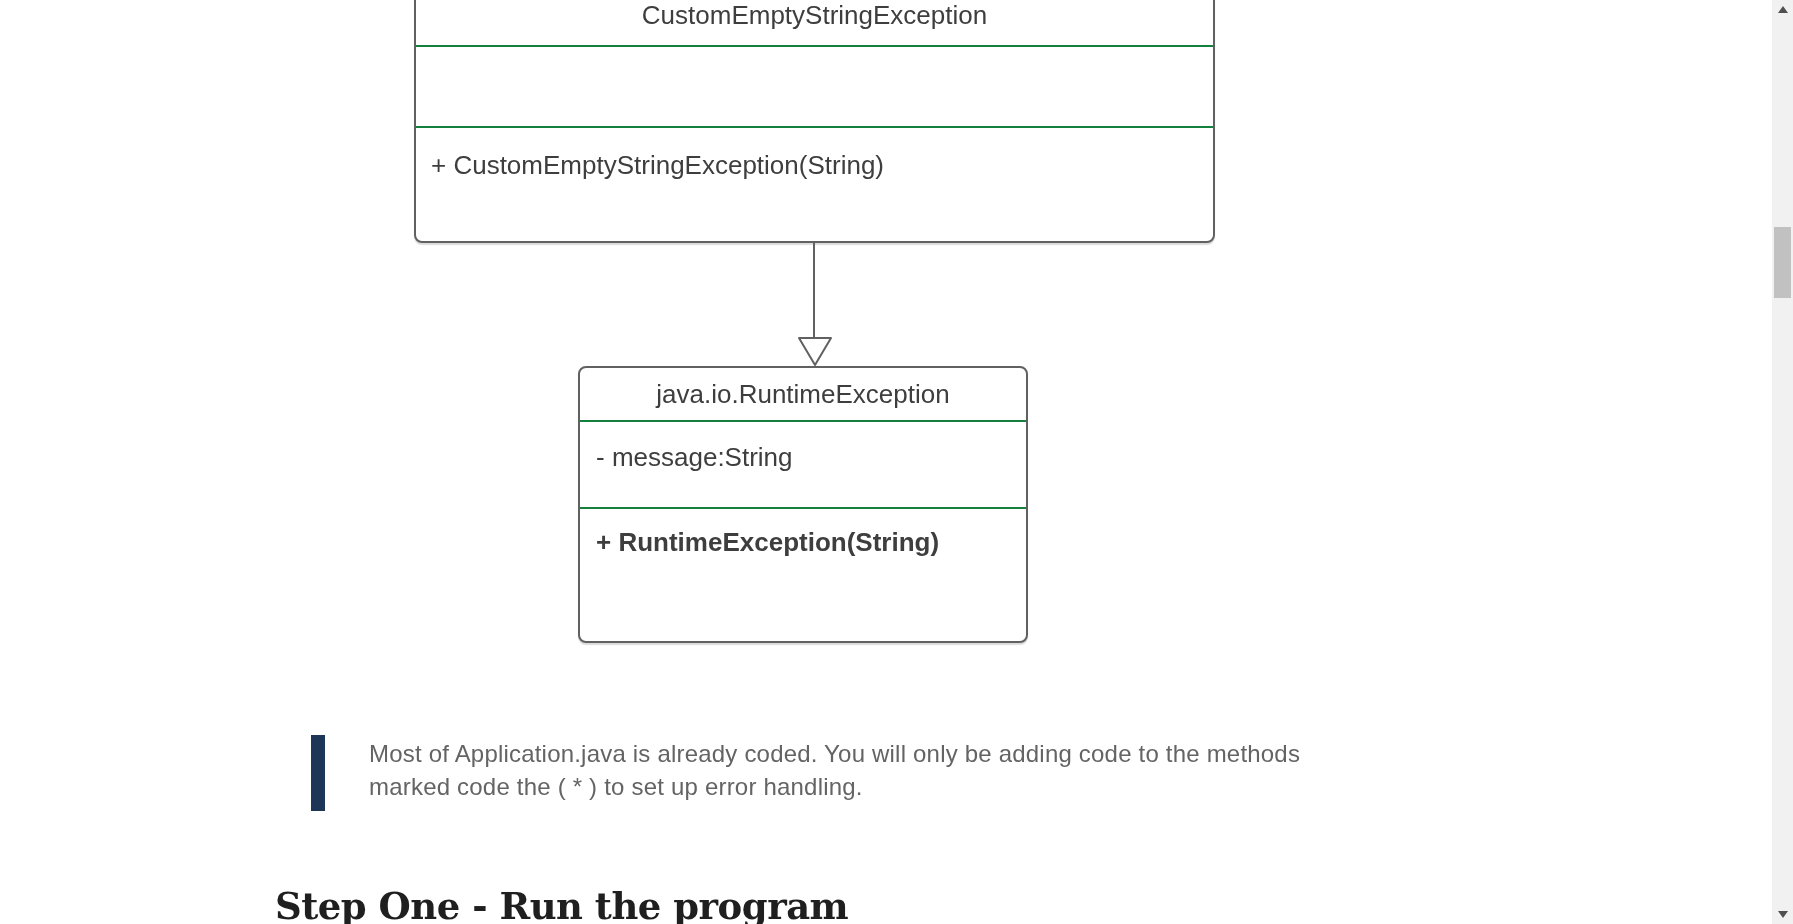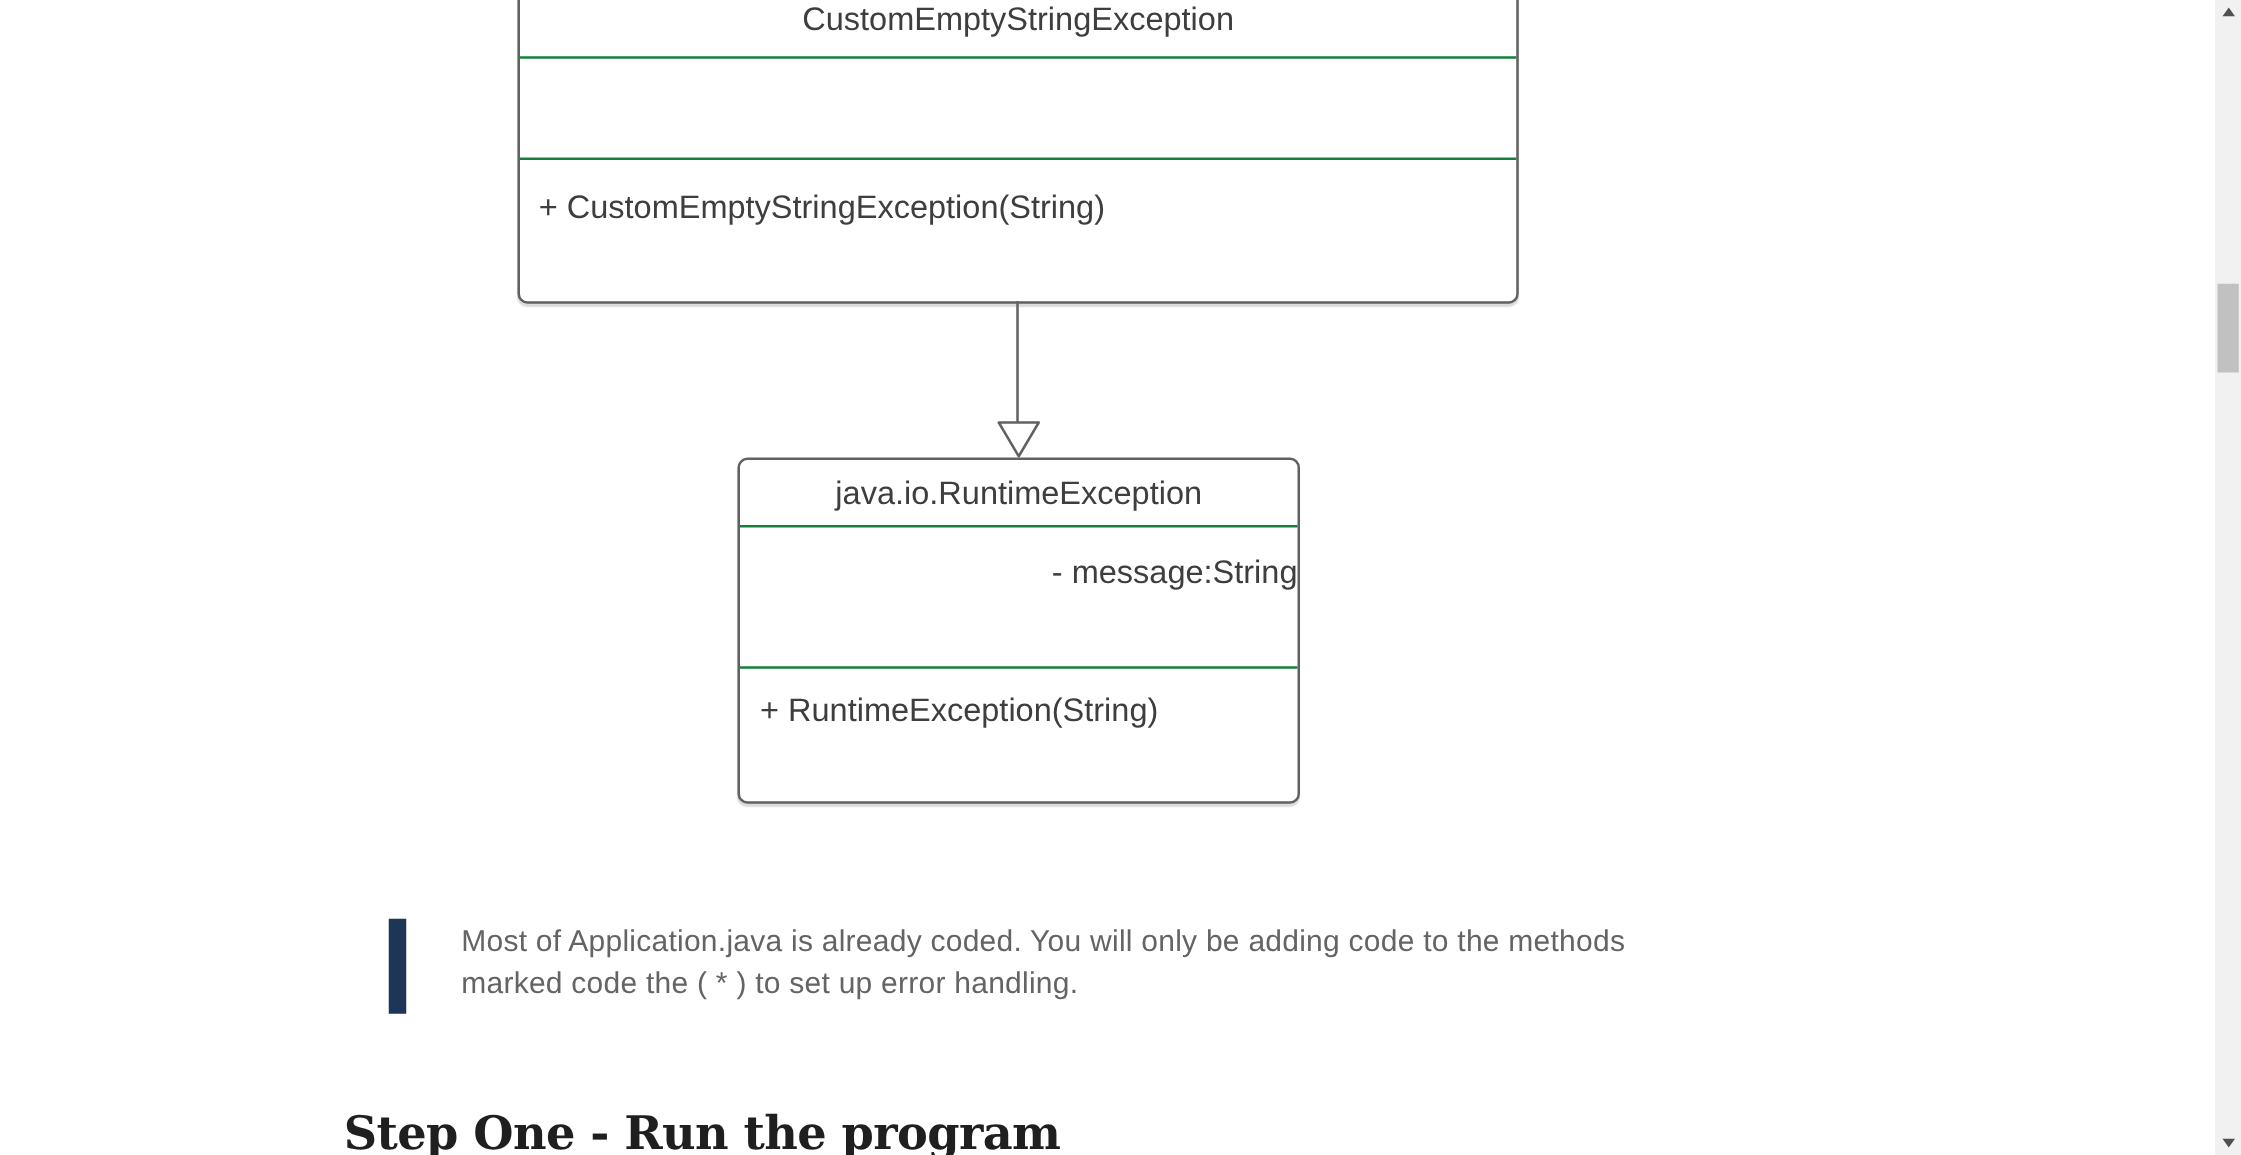--- a/index.html
+++ b/index.html
@@ -28,25 +28,25 @@
     box-sizing:border-box;
     border-top:2px solid #15803d;
   }
   .uml-text-line{line-height:34px;white-space:nowrap;}
 
   #top-class{left:414px;top:-16px;width:801px;height:259px;}
   #top-class .uml-title{height:59px;}
   #top-class .attrs{height:81px;}
   #top-class .methods{height:113px;padding:20px 0 0 15px;}
 
-  #bottom-class{left:590px;top:366px;width:450px;height:277px;}
+  #bottom-class{left:578px;top:366px;width:450px;height:277px;}
   #bottom-class .uml-title{height:52px;}
-  #bottom-class .attrs{height:113px;padding:20px 0 0 16px;text-align:right;}
+  #bottom-class .attrs{height:87px;padding:20px 0 0 16px;}
   #bottom-class .attrs .uml-text-line{line-height:30px;}
-  #bottom-class .methods{height:108px;padding:16px 0 0 16px;}
+  #bottom-class .methods{height:108px;padding:16px 0 0 16px;font-weight:bold;}
 
   #arrow-line{
     position:absolute;left:813px;top:241px;width:2px;height:99px;
     background:#616161;
   }
   #arrow-head{position:absolute;left:796px;top:336px;}
 
   
   #note{position:absolute;left:311px;top:735px;display:flex;}
   #note-bar{width:14px;height:76px;background:#1d3557;}

